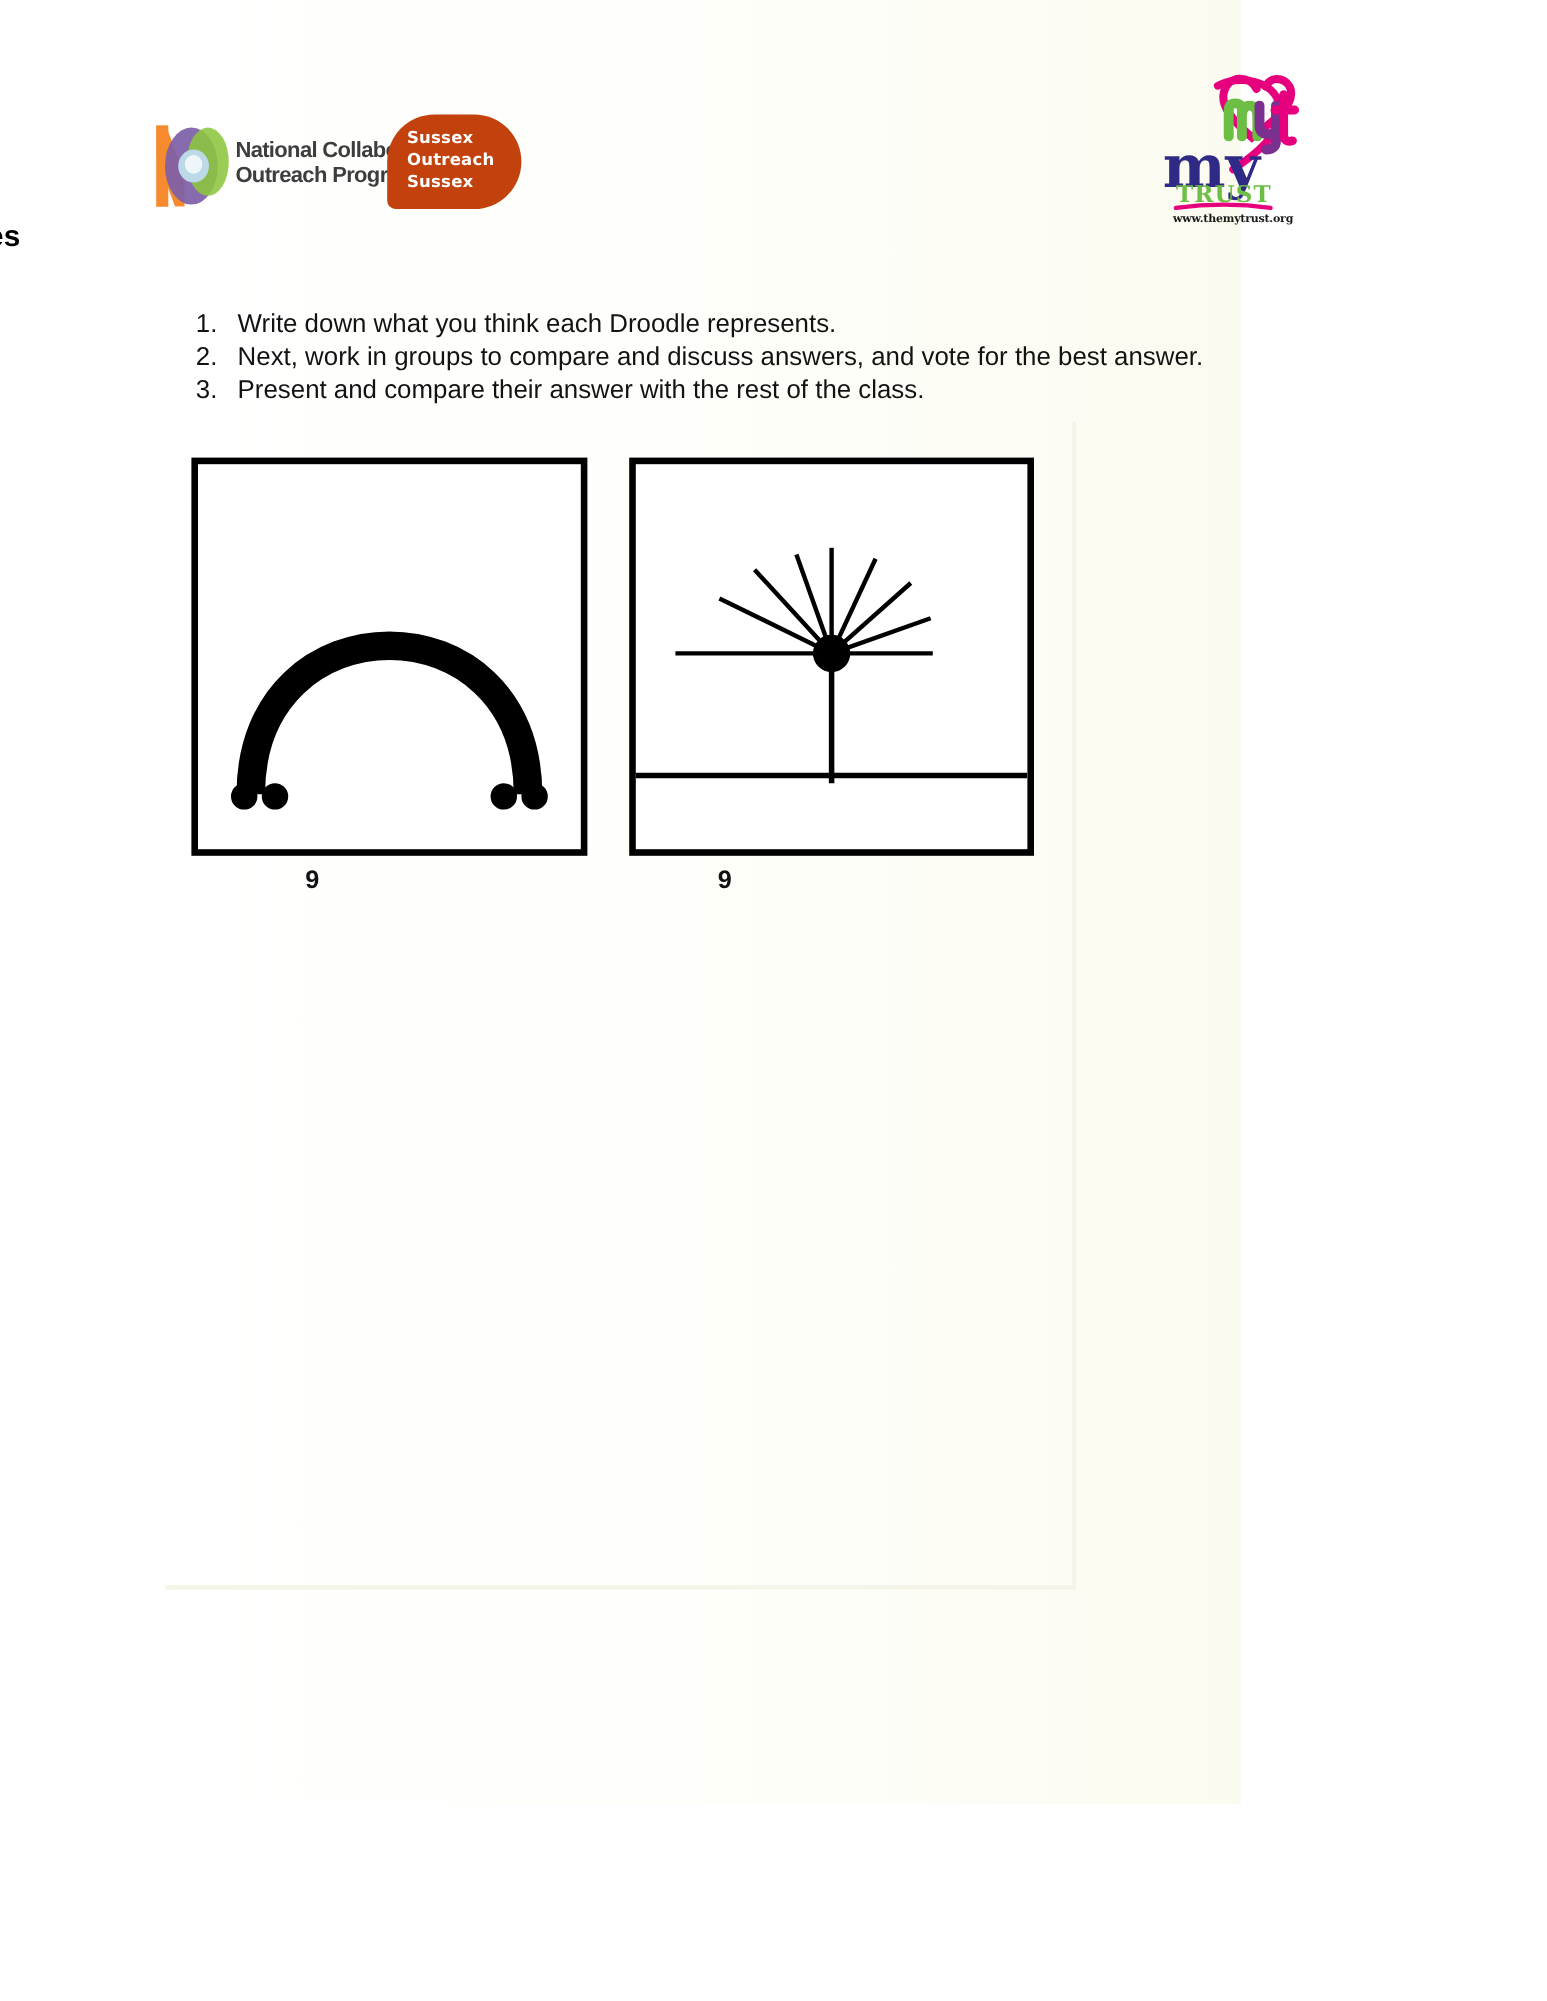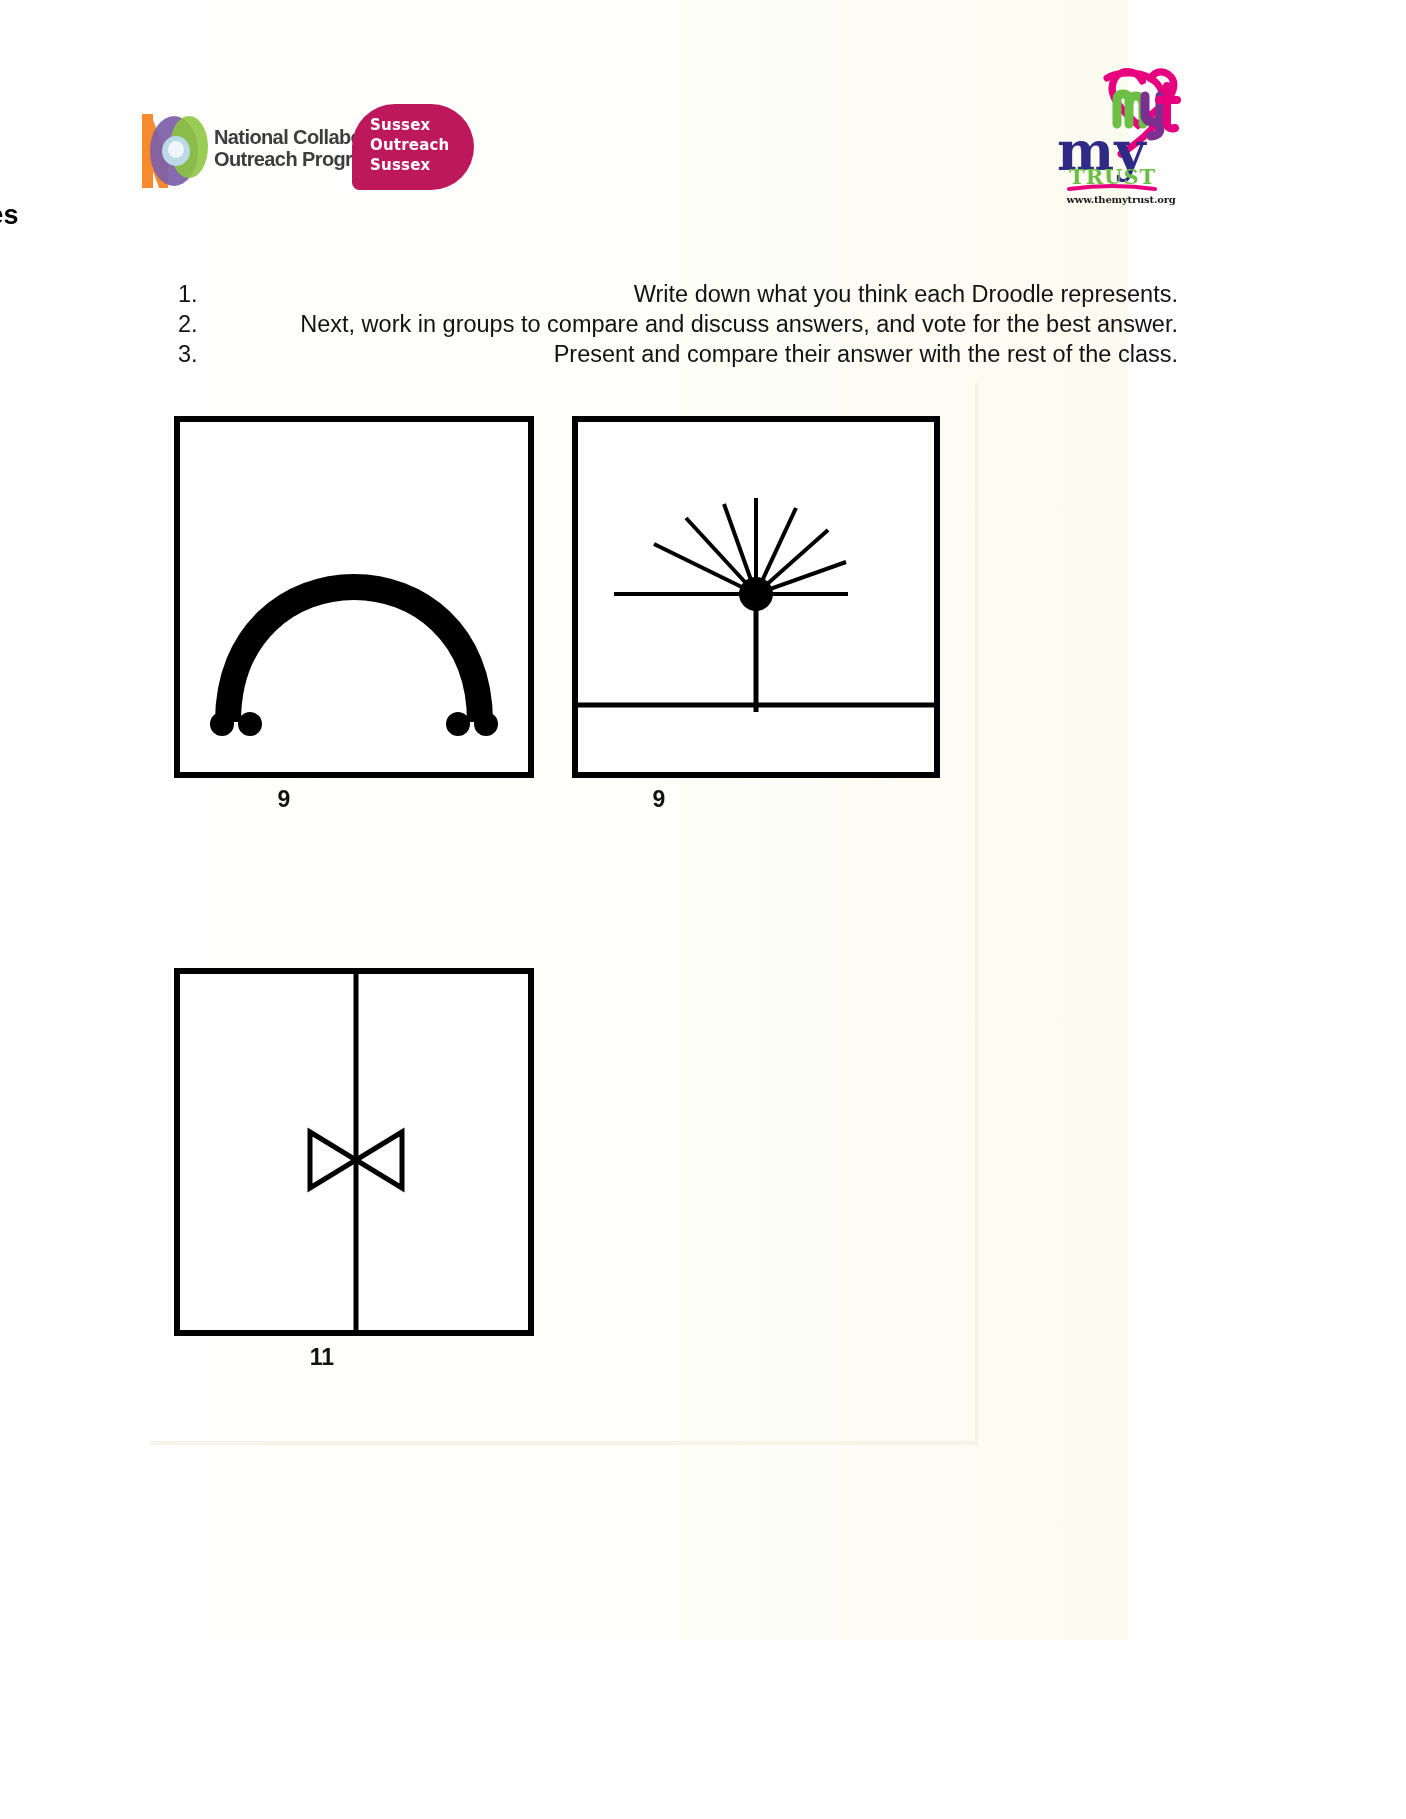--- a/index.html
+++ b/index.html
@@ -133,21 +133,21 @@
   }
   .ncop-text .l2 { display: block; }
 
   
   .sussex-blob {
     position: absolute;
     left: 352px;
     top: 104px;
     width: 122px;
     height: 86px;
-    background: #be185d;
+    background: #c2410c;
     border-radius: 46px 46px 46px 8px;
   }
   .sussex-text {
     position: absolute;
     left: 18px;
     top: 12px;
     font-family: "DejaVu Sans", sans-serif;
     font-weight: bold;
     font-size: 15px;
     line-height: 1.32;
@@ -195,21 +195,21 @@
     align-items: baseline;
     font-family: "Liberation Sans", sans-serif;
     font-size: 23.5px;
     line-height: 30px;
     color: #121212;
   }
   .instr-num {
     width: 38px;
     flex: none;
   }
-  .instr-text { flex: 1; text-align: right; }
+  .instr-text { flex: 1; }
 
   
   .droodle {
     position: absolute;
   }
   .droodle-box {
     position: absolute;
     left: 0;
     top: 0;
     box-sizing: border-box;
@@ -359,28 +359,15 @@
         <line x1="178" y1="172" x2="178" y2="290" stroke="#000000" stroke-width="5"></line>
 
         <circle cx="178" cy="172" r="17" fill="#000000"></circle>
 
         <line x1="0" y1="283" x2="356" y2="283" stroke="#000000" stroke-width="5"></line>
       </svg>
     </div>
     <div class="droodle-caption">9</div>
   </div>
 
-  <div class="droodle" id="droodle-11">
-    <div class="droodle-box">
-      <svg class="fig-svg" width="348" height="356" viewBox="0 0 348 356">
-
-        <line x1="176" y1="0" x2="176" y2="356" stroke="#000000" stroke-width="5"></line>
-
-        <path d="M130 158 L176 186 L130 214 Z" fill="none" stroke="#000000" stroke-width="5" stroke-linejoin="miter"></path>
-
-        <path d="M222 158 L176 186 L222 214 Z" fill="none" stroke="#000000" stroke-width="5" stroke-linejoin="miter"></path>
-      </svg>
-    </div>
-    <div class="droodle-caption">11</div>
-  </div>
 
 
 </div>
 
 </body></html>

